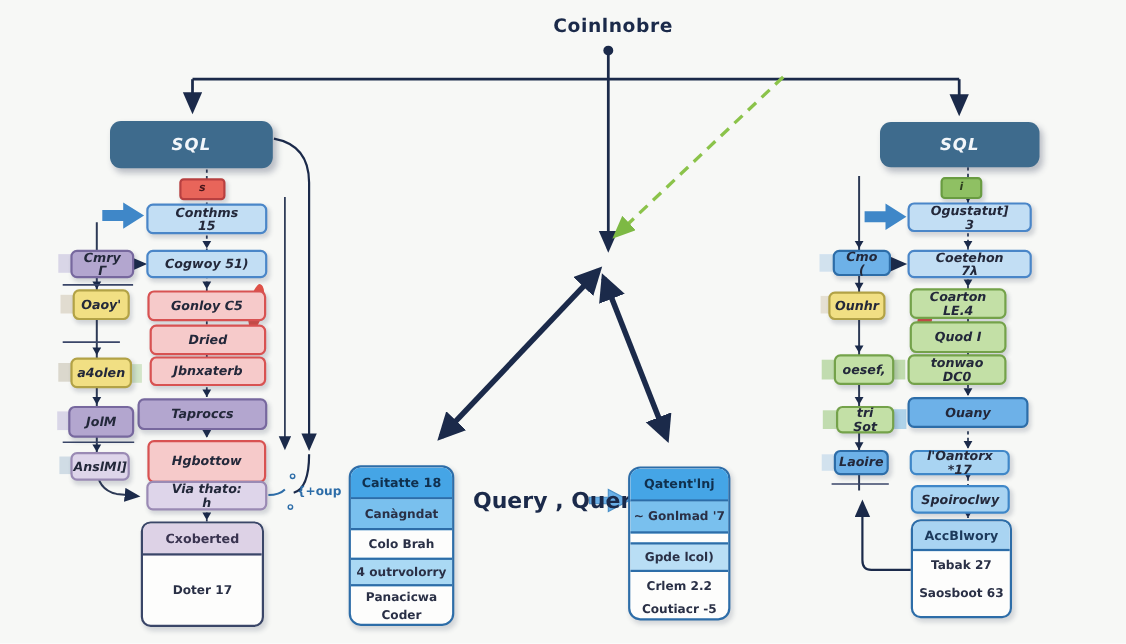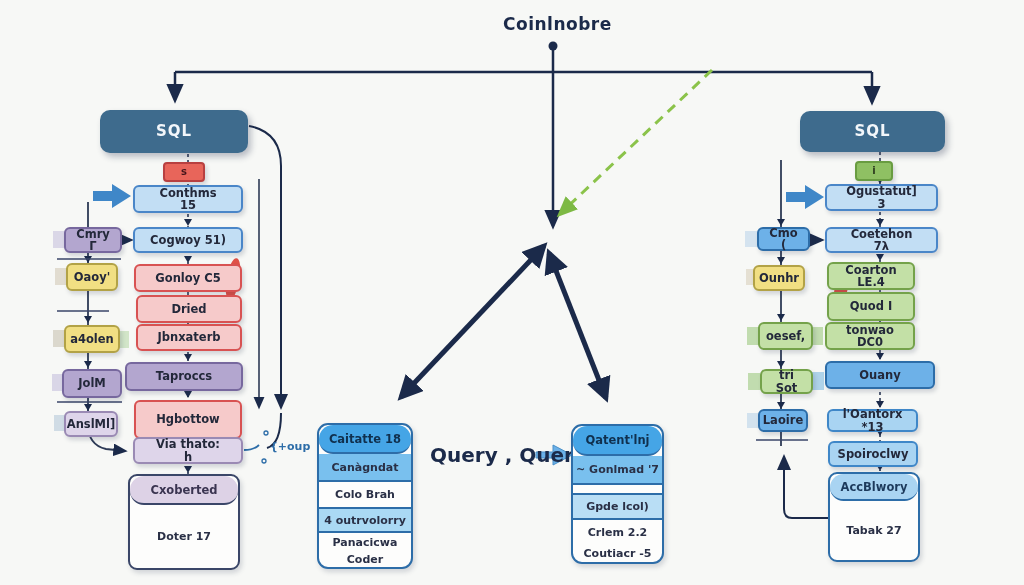--- a/index.html
+++ b/index.html
@@ -7,21 +7,21 @@
     position:relative;width:1024px;height:585px;overflow:hidden;
     background:#f7f8f6;
     font-family:"DejaVu Sans","Liberation Sans",sans-serif;
   }
   svg.lines{position:absolute;left:0;top:0;width:1024px;height:585px;}
   .box{
     position:absolute;box-sizing:border-box;border-radius:6px;
     display:flex;align-items:center;justify-content:center;
     font-size:11.5px;font-weight:bold;color:#23283a;text-align:center;
     border:2px solid #888;box-shadow:2px 3px 4px rgba(40,50,80,.18);
-    line-height:1.05;padding:1px 15px;
+    line-height:1.05;padding:1px 15px;font-style:italic;
   }
   .sql{
     background:#3e6b8d;color:#f2f6fa;font-size:15px;letter-spacing:1px;
     border:none;border-radius:10px;box-shadow:3px 4px 6px rgba(40,50,80,.3);
   }
   .blue-light{background:#c2def4;border-color:#4a86c8;}
   .pink{background:#f6caca;border-color:#d85252;}
   .purple{background:#b3a6cf;border-color:#77689e;}
   .lavender{background:#ded5ea;border-color:#9a8ab4;}
   .yellow{background:#f1df83;border-color:#b2a246;}
@@ -29,21 +29,21 @@
   .blue{background:#6db1e8;border-color:#2d6da8;}
   .blue-pale{background:#a9d4f2;border-color:#3f87c8;}
   .red-tag{background:#e8655a;border-color:#b84040;color:#46151a;font-size:10px;border-radius:4px;}
   .green-tag{background:#8fc063;border-color:#699c41;color:#2c3c1e;font-size:10px;border-radius:4px;}
   .dtable{
     position:absolute;box-sizing:border-box;border:2px solid #3a4668;border-radius:9px;
     overflow:hidden;background:#fdfdfc;box-shadow:2px 3px 5px rgba(40,50,80,.18);
     display:flex;flex-direction:column;font-weight:bold;color:#23283a;text-align:center;
   }
   .dtable.ctab{border-color:#2d6da8;border-radius:11px;}
-  .thead{display:flex;align-items:center;justify-content:center;font-size:11.5px;border-bottom:2px solid currentColor;border-radius:14px;}
+  .thead{display:flex;align-items:center;justify-content:center;font-size:11.5px;border-bottom:2px solid currentColor;}
   .thead.lav{background:#ddd2e6;color:#3a3450;border-bottom:2px solid #3a4668;}
   .thead.bpale{background:#a9d4f2;color:#1d3a5c;border-bottom:2px solid #3a4668;}
   .thead.cblue{background:#45a5e6;color:#10304e;border-bottom:2px solid #2d6da8;}
   .trow{display:flex;align-items:center;justify-content:center;font-size:11px;color:#2a3046;}
   .trow.b1{background:#79c0ee;border-bottom:2px solid #2d6da8;}
   .trow.b2{background:#aad9f4;border-top:2px solid #2d6da8;border-bottom:2px solid #2d6da8;}
   .trow.b3{background:#b9def5;border-top:2px solid #2d6da8;border-bottom:2px solid #2d6da8;}
   .title{
     position:absolute;font-size:17px;font-weight:bold;color:#1b2a4a;letter-spacing:.5px;
   }
@@ -211,27 +211,28 @@
 
   <div class="box sql" style="left:800px;top:111px;width:145px;height:41px;">SQL</div>
   <div class="box green-tag" style="left:855px;top:161px;width:38px;height:20px;">i</div>
 
   <div class="box blue-light" style="left:825px;top:184px;width:113px;height:27px;">Ogustatut] 3</div>
   <div class="box blue-light" style="left:825px;top:227px;width:113px;height:26px;">Coetehon 7λ</div>
   <div class="box green" style="left:827px;top:262px;width:88px;height:28px;">Coarton LE.4</div>
   <div class="box green" style="left:827px;top:292px;width:88px;height:29px;">Quod I</div>
   <div class="box green" style="left:825px;top:322px;width:90px;height:28px;">tonwao DC0</div>
   <div class="box blue" style="left:825px;top:361px;width:110px;height:28px;">Ouany</div>
-  <div class="box blue-pale" style="left:827px;top:409px;width:91px;height:23px;">l'Oantorx *13</div>
+  <div class="box blue-pale" style="left:827px;top:409px;width:91px;height:23px;">l'Oantorx *17</div>
   <div class="box blue-pale" style="left:828px;top:441px;width:90px;height:26px;">Spoiroclwy</div>
 
   <div class="box blue" style="left:757px;top:227px;width:53px;height:24px;">Cmo (</div>
   <div class="box yellow" style="left:753px;top:265px;width:52px;height:26px;">Ounhr</div>
   <div class="box green" style="left:758px;top:322px;width:55px;height:28px;">oesef,</div>
   <div class="box green" style="left:760px;top:369px;width:53px;height:25px;">tri Sot</div>
   <div class="box blue" style="left:758px;top:409px;width:50px;height:23px;">Laoire</div>
 
   <div class="dtable" style="left:828px;top:472px;width:92px;height:90px;border-color:#2d6da8;">
     <div class="thead bpale" style="height:25px;border-bottom-color:#2d6da8;">AccBlwory</div>
     <div class="trow" style="flex:1;">Tabak 27</div>
+    <div class="trow" style="flex:1;padding-bottom:8px;">Saosboot 63</div>
   </div>
 
 </div>
 
 </body></html>

